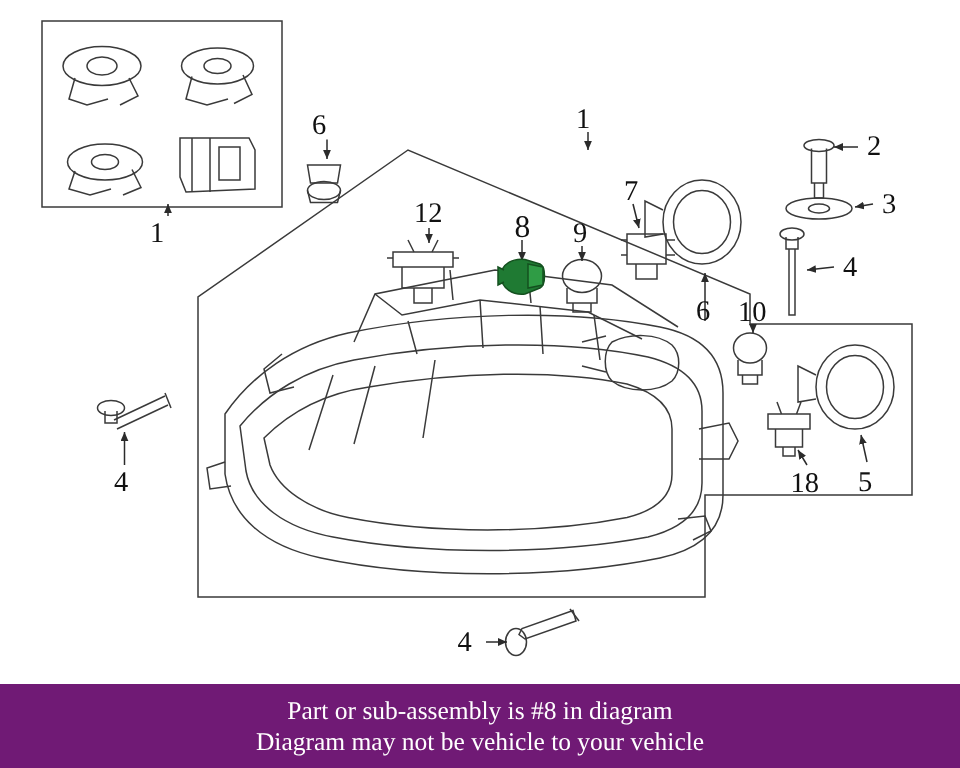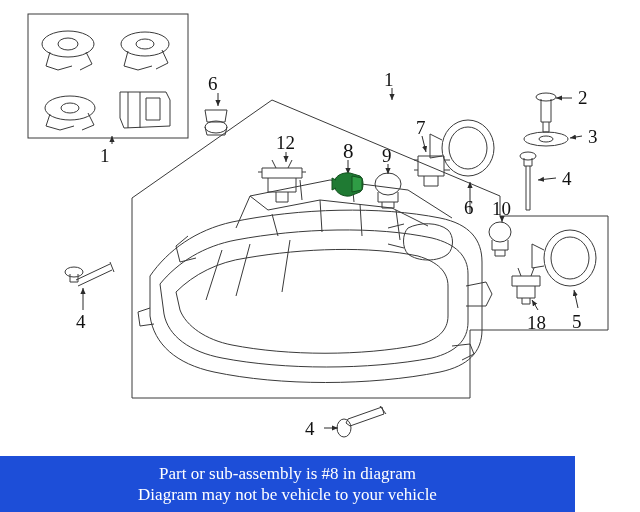--- a/index.html
+++ b/index.html
@@ -27,23 +27,23 @@
     font-family: "Liberation Serif", serif;
     font-size: 19px;
     color: #111111;
     line-height: 1;
     user-select: none;
   }
   #footer-banner {
     position: absolute;
     left: 0;
     bottom: 0;
-    width: 575px;
+    width: 640px;
     height: 56px;
-    background: #1d4ed8;
+    background: #701a75;
     display: flex;
     flex-direction: column;
     align-items: center;
     justify-content: center;
   }
   #footer-banner .line {
     color: #ffffff;
     font-family: "Liberation Serif", serif;
     font-size: 17px;
     line-height: 21px;

